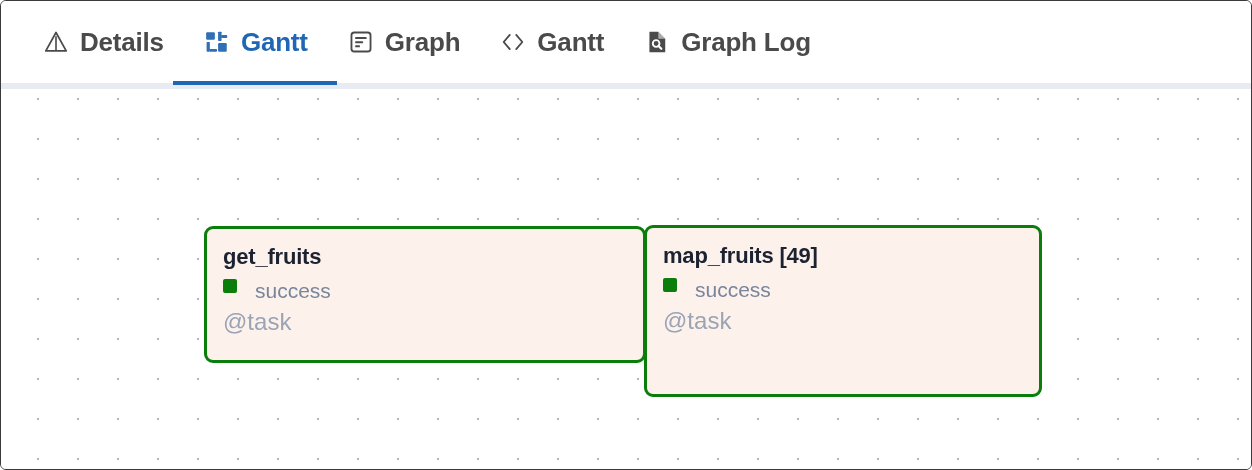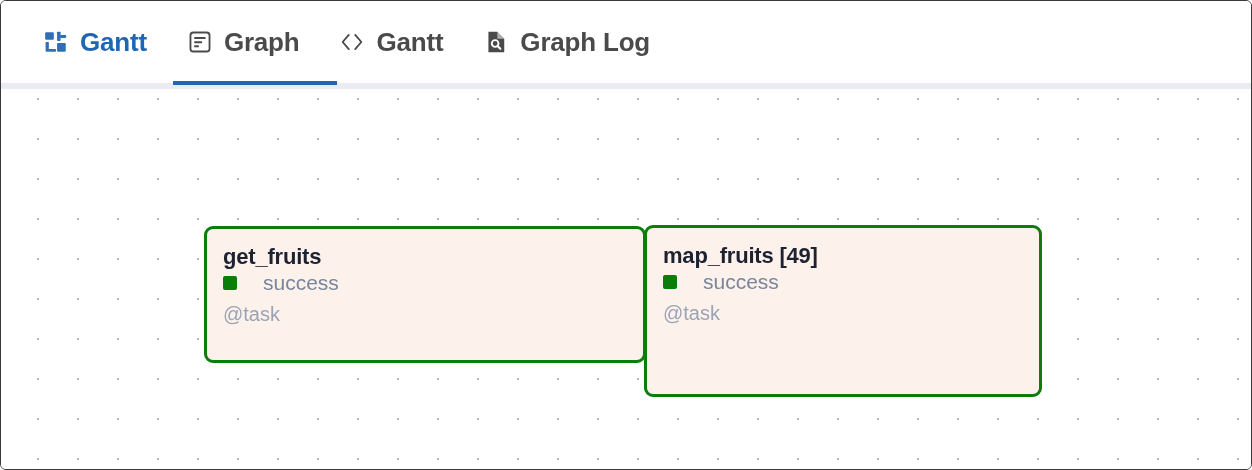--- a/index.html
+++ b/index.html
@@ -113,53 +113,61 @@
   .node-title {
     font-size: 22px;
     font-weight: bold;
     color: #1c2230;
     line-height: 28px;
     white-space: nowrap;
     letter-spacing: -0.2px;
   }
   .node-status {
     display: flex;
-    align-items: center;
-    margin-top: 0;
-    gap: 8px;
+    align-items: flex-start;
+    margin-top: 8px;
   }
   .status-swatch {
     width: 14px;
     height: 14px;
     border-radius: 2px;
     background: #0a7d0a;
     flex: 0 0 auto;
   }
   .status-text {
     margin-left: 18px;
     font-size: 21px;
     color: #78859b;
     line-height: 24px;
     white-space: nowrap;
   }
   .node-type {
     margin-top: 7px;
-    font-size: 20px;
+    font-size: 24px;
     color: #9aa4b4;
     line-height: 24px;
     white-space: nowrap;
   }
 </style>
 </head>
 <body>
 
 <div id="app">
 
   <div class="tabbar">
 
+    <div class="tab">
+      <span class="tab-icon">
+        <svg width="26" height="26" viewBox="0 0 24 24">
+          <path d="M12 3.2 L21.4 20.2 L2.6 20.2 Z" fill="none" stroke="#4a4a4a" stroke-width="1.6" stroke-linejoin="round"></path>
+          <line x1="12" y1="6.6" x2="12" y2="20.2" stroke="#4a4a4a" stroke-width="1.5"></line>
+        </svg>
+      </span>
+      <span class="tab-label">Details</span>
+    </div>
 
     <div class="tab active">
       <span class="tab-icon">
         <svg width="26" height="26" viewBox="0 0 24 24">
           <rect x="2" y="3" width="8" height="7" rx="1" fill="#2f6fb5"></rect>
           <rect x="13" y="2.5" width="3.2" height="8.5" rx="0.6" fill="#2f6fb5"></rect>
           <rect x="15.8" y="5.6" width="5.6" height="2.6" rx="0.6" fill="#2f6fb5"></rect>
           <rect x="13" y="13" width="8" height="8" rx="1" fill="#2f6fb5"></rect>
           <rect x="2.4" y="12" width="3" height="9" rx="0.6" fill="#2f6fb5"></rect>
           <rect x="5" y="18.4" width="7" height="2.6" rx="0.6" fill="#2f6fb5"></rect>

